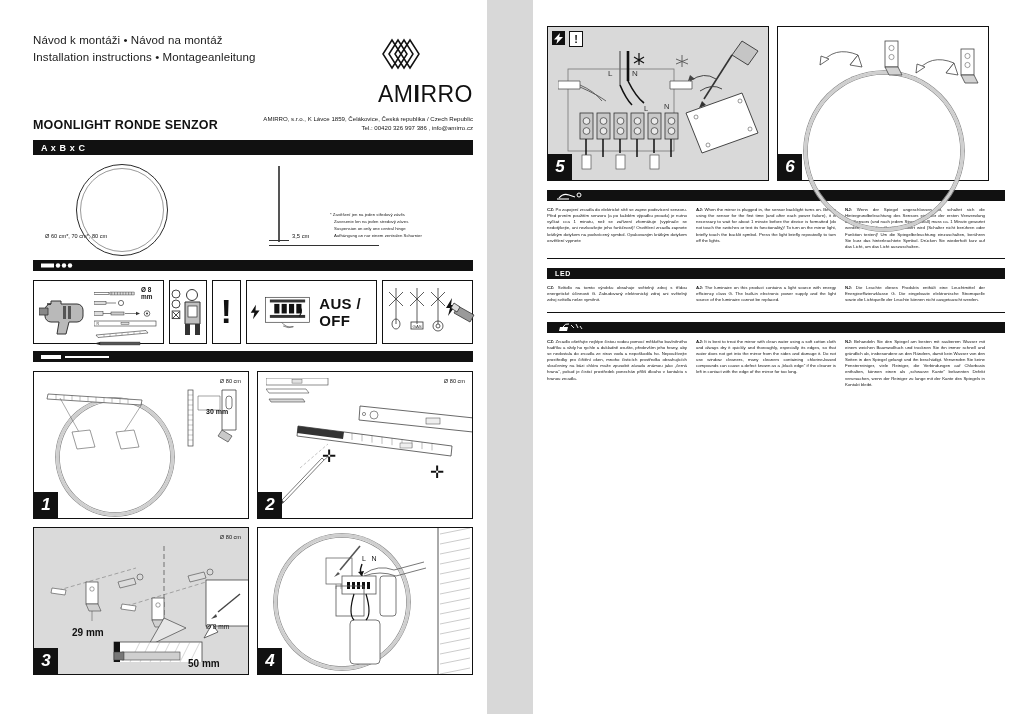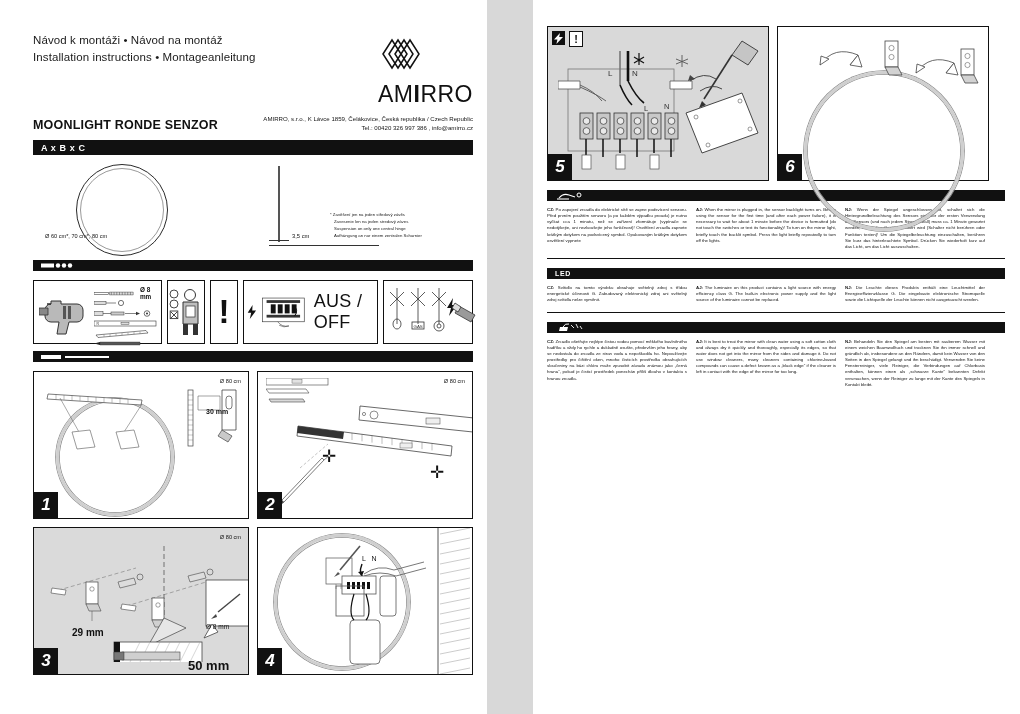--- a/index.html
+++ b/index.html
@@ -54,21 +54,21 @@
 
   
   .tools { display: flex; gap: 5px; margin-top: 9px; align-items: stretch; height: 64px; }
   .tbox { border: 1.1px solid #111; background: #fff; position: relative; }
   .t-drill { width: 138px; }
   .t-person { width: 40px; }
   .t-excl { width: 30px; display: flex; align-items: center; justify-content: center; }
   .t-aus { width: 138px; display: flex; align-items: center; gap: 4px; padding-left: 3px; }
   .t-spark { width: 96px; }
   .excl { font-size: 33px; font-weight: bold; line-height: .8; color: #111; }
-  .aus-label { font-size: 18px; font-weight: normal; color: #111; letter-spacing: .3px; }
+  .aus-label { font-size: 15px; font-weight: bold; color: #111; letter-spacing: .3px; }
   .d8 { font-size: 6.4px; color: #111; font-weight: 600; }
 
   .drill-list { position: absolute; left: 60px; top: 7px; font-size: 6px; }
   .dl-row { display: flex; align-items: center; gap: 4px; height: 10px; }
 
   
   .panels { display: grid; grid-template-columns: 1fr 1fr; gap: 8px; margin-top: 9px; }
   .panel {
     position: relative; height: 148px; border: 1.1px solid #111;
     background: #dadada; overflow: hidden;
@@ -410,21 +410,21 @@
             </g>
             <g>
               <circle cx="196" cy="58" r="0"></circle>
               <rect x="170" y="38" width="54" height="46" fill="#fff" stroke="#444" stroke-width=".8"></rect>
               <path d="M176 82 l-8 14 l14 -6 z" fill="#fff" stroke="#444" stroke-width=".8"></path>
               <path d="M182 70 l22 -18" stroke="#444" stroke-width="1.4"></path>
               <path d="M180 72 l-5 5 l6 -2 z" fill="#444"></path>
             </g>
           </svg>
           <div class="measure-txt" style="left:38px; top:99px; font-size:10px;">29 mm</div>
-          <div class="measure-sm" style="left:110px; top:130px; font-size:13px; font-weight:bold;padding-left:44px;">50 mm</div>
+          <div class="measure-sm" style="left:110px; top:130px; font-size:10px; font-weight:bold;padding-left:44px;">50 mm</div>
           <div class="measure-sm" style="left:172px; top:95px; font-size:6.5px;">Ø 8 mm</div>
           <div class="pnum">3</div>
         </div>
 
         <div class="panel panel-white">
           <div class="ring" style="left:16px; top:6px; width:136px; height:136px;"></div>
           <svg width="60" height="60" viewBox="0 0 60 60" style="position:absolute;left:58px;top:12px">
             <rect x="10" y="18" width="26" height="26" fill="#fff" stroke="#555" stroke-width=".7"></rect>
             <path d="M20 44 v5 M25 44 v5 M30 44 v5" stroke="#555" stroke-width=".5"></path>
             <path d="M24 30 L44 6" stroke="#555" stroke-width="1.6"></path>

